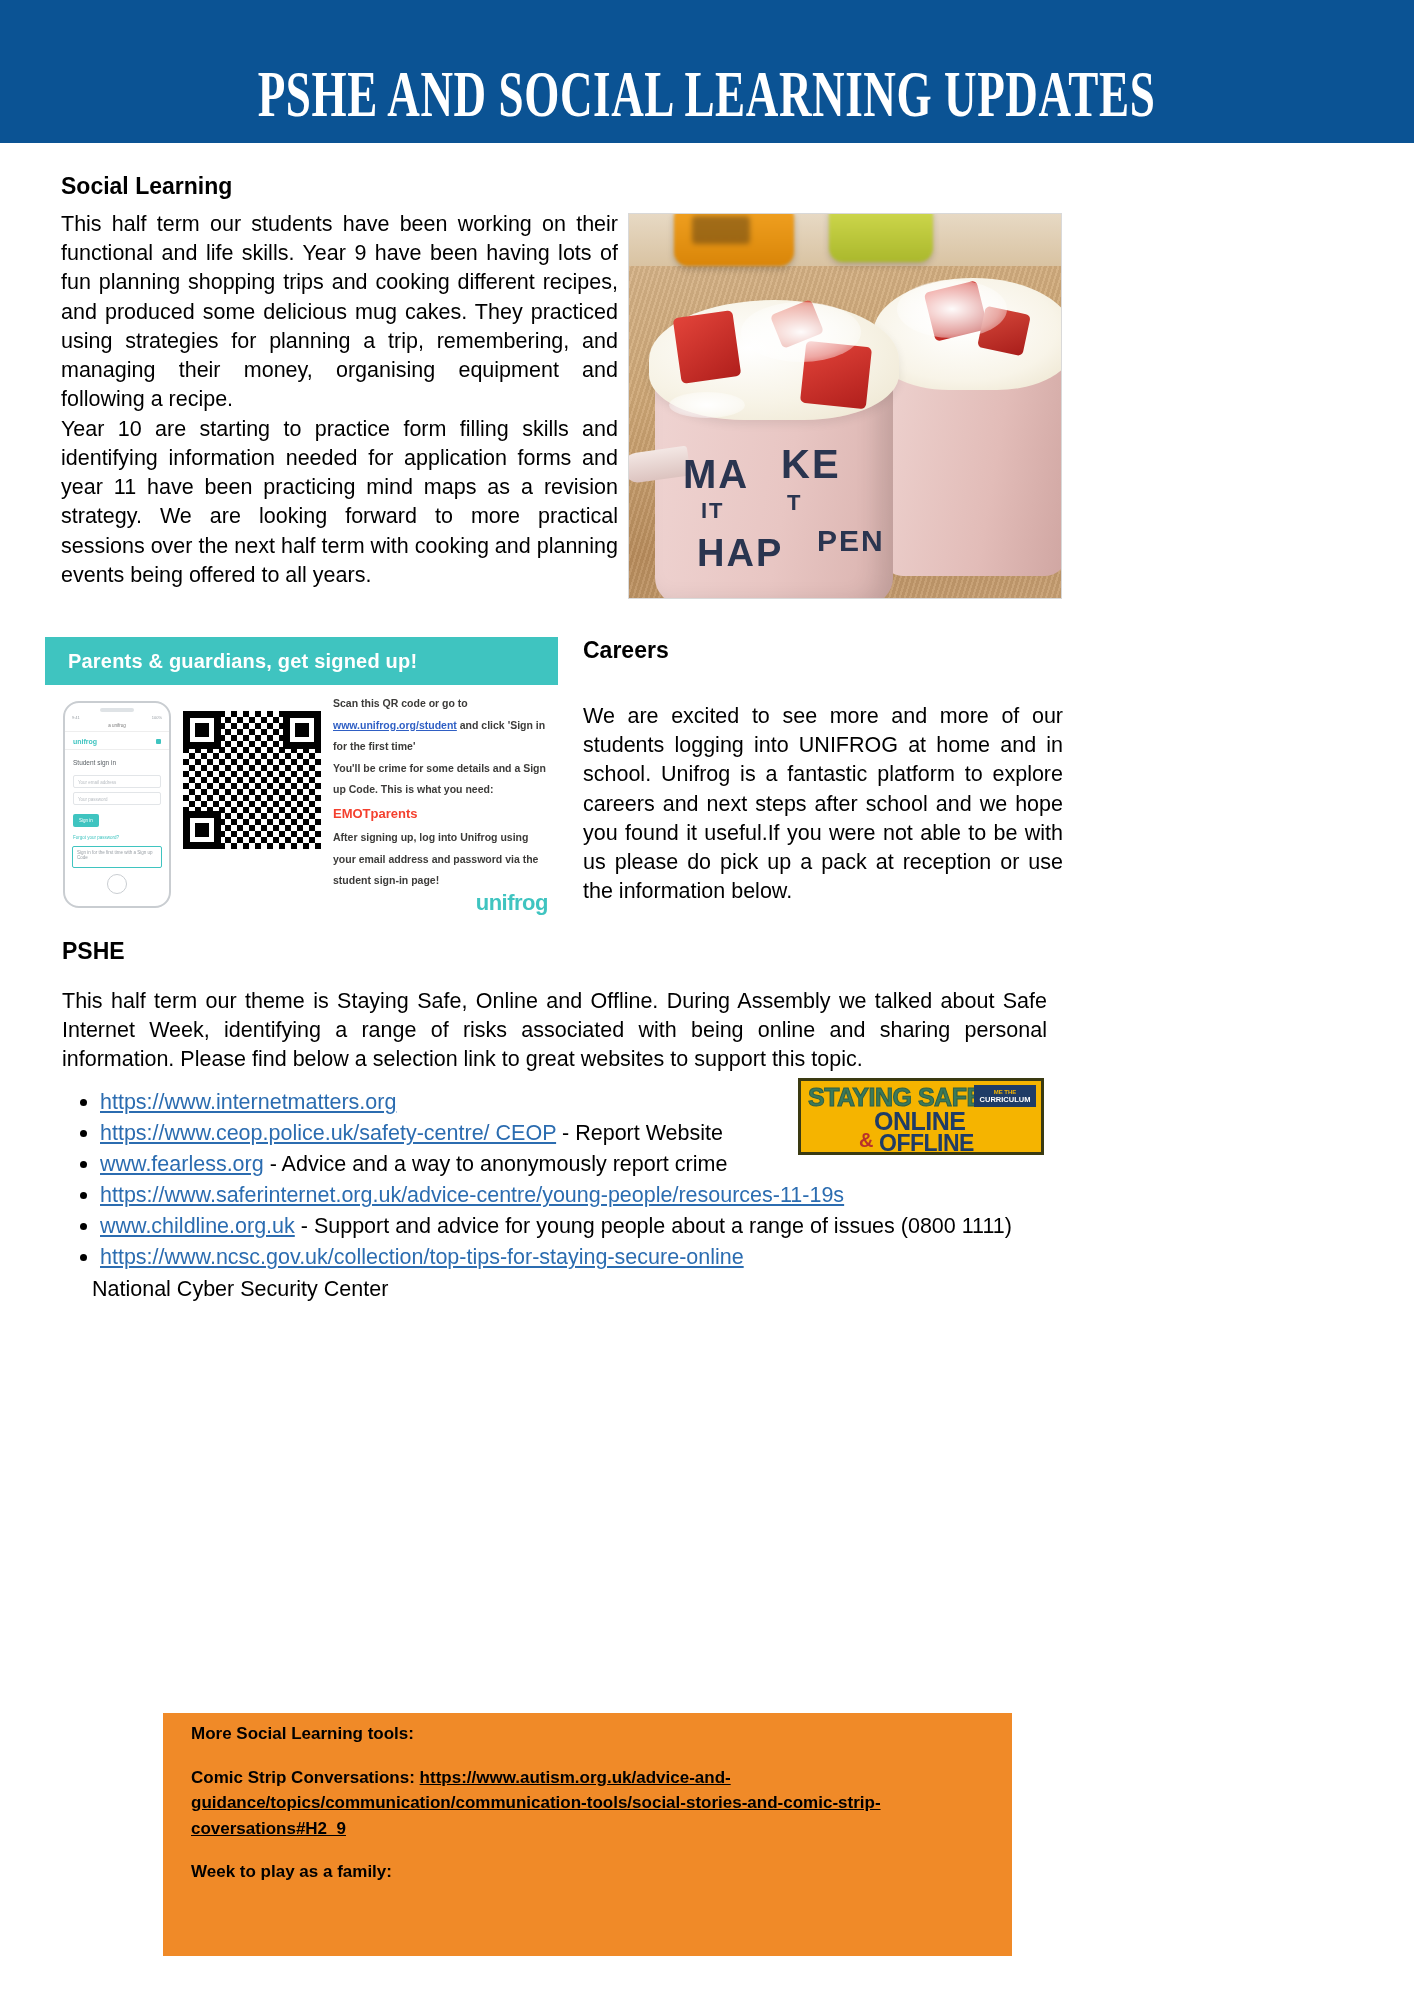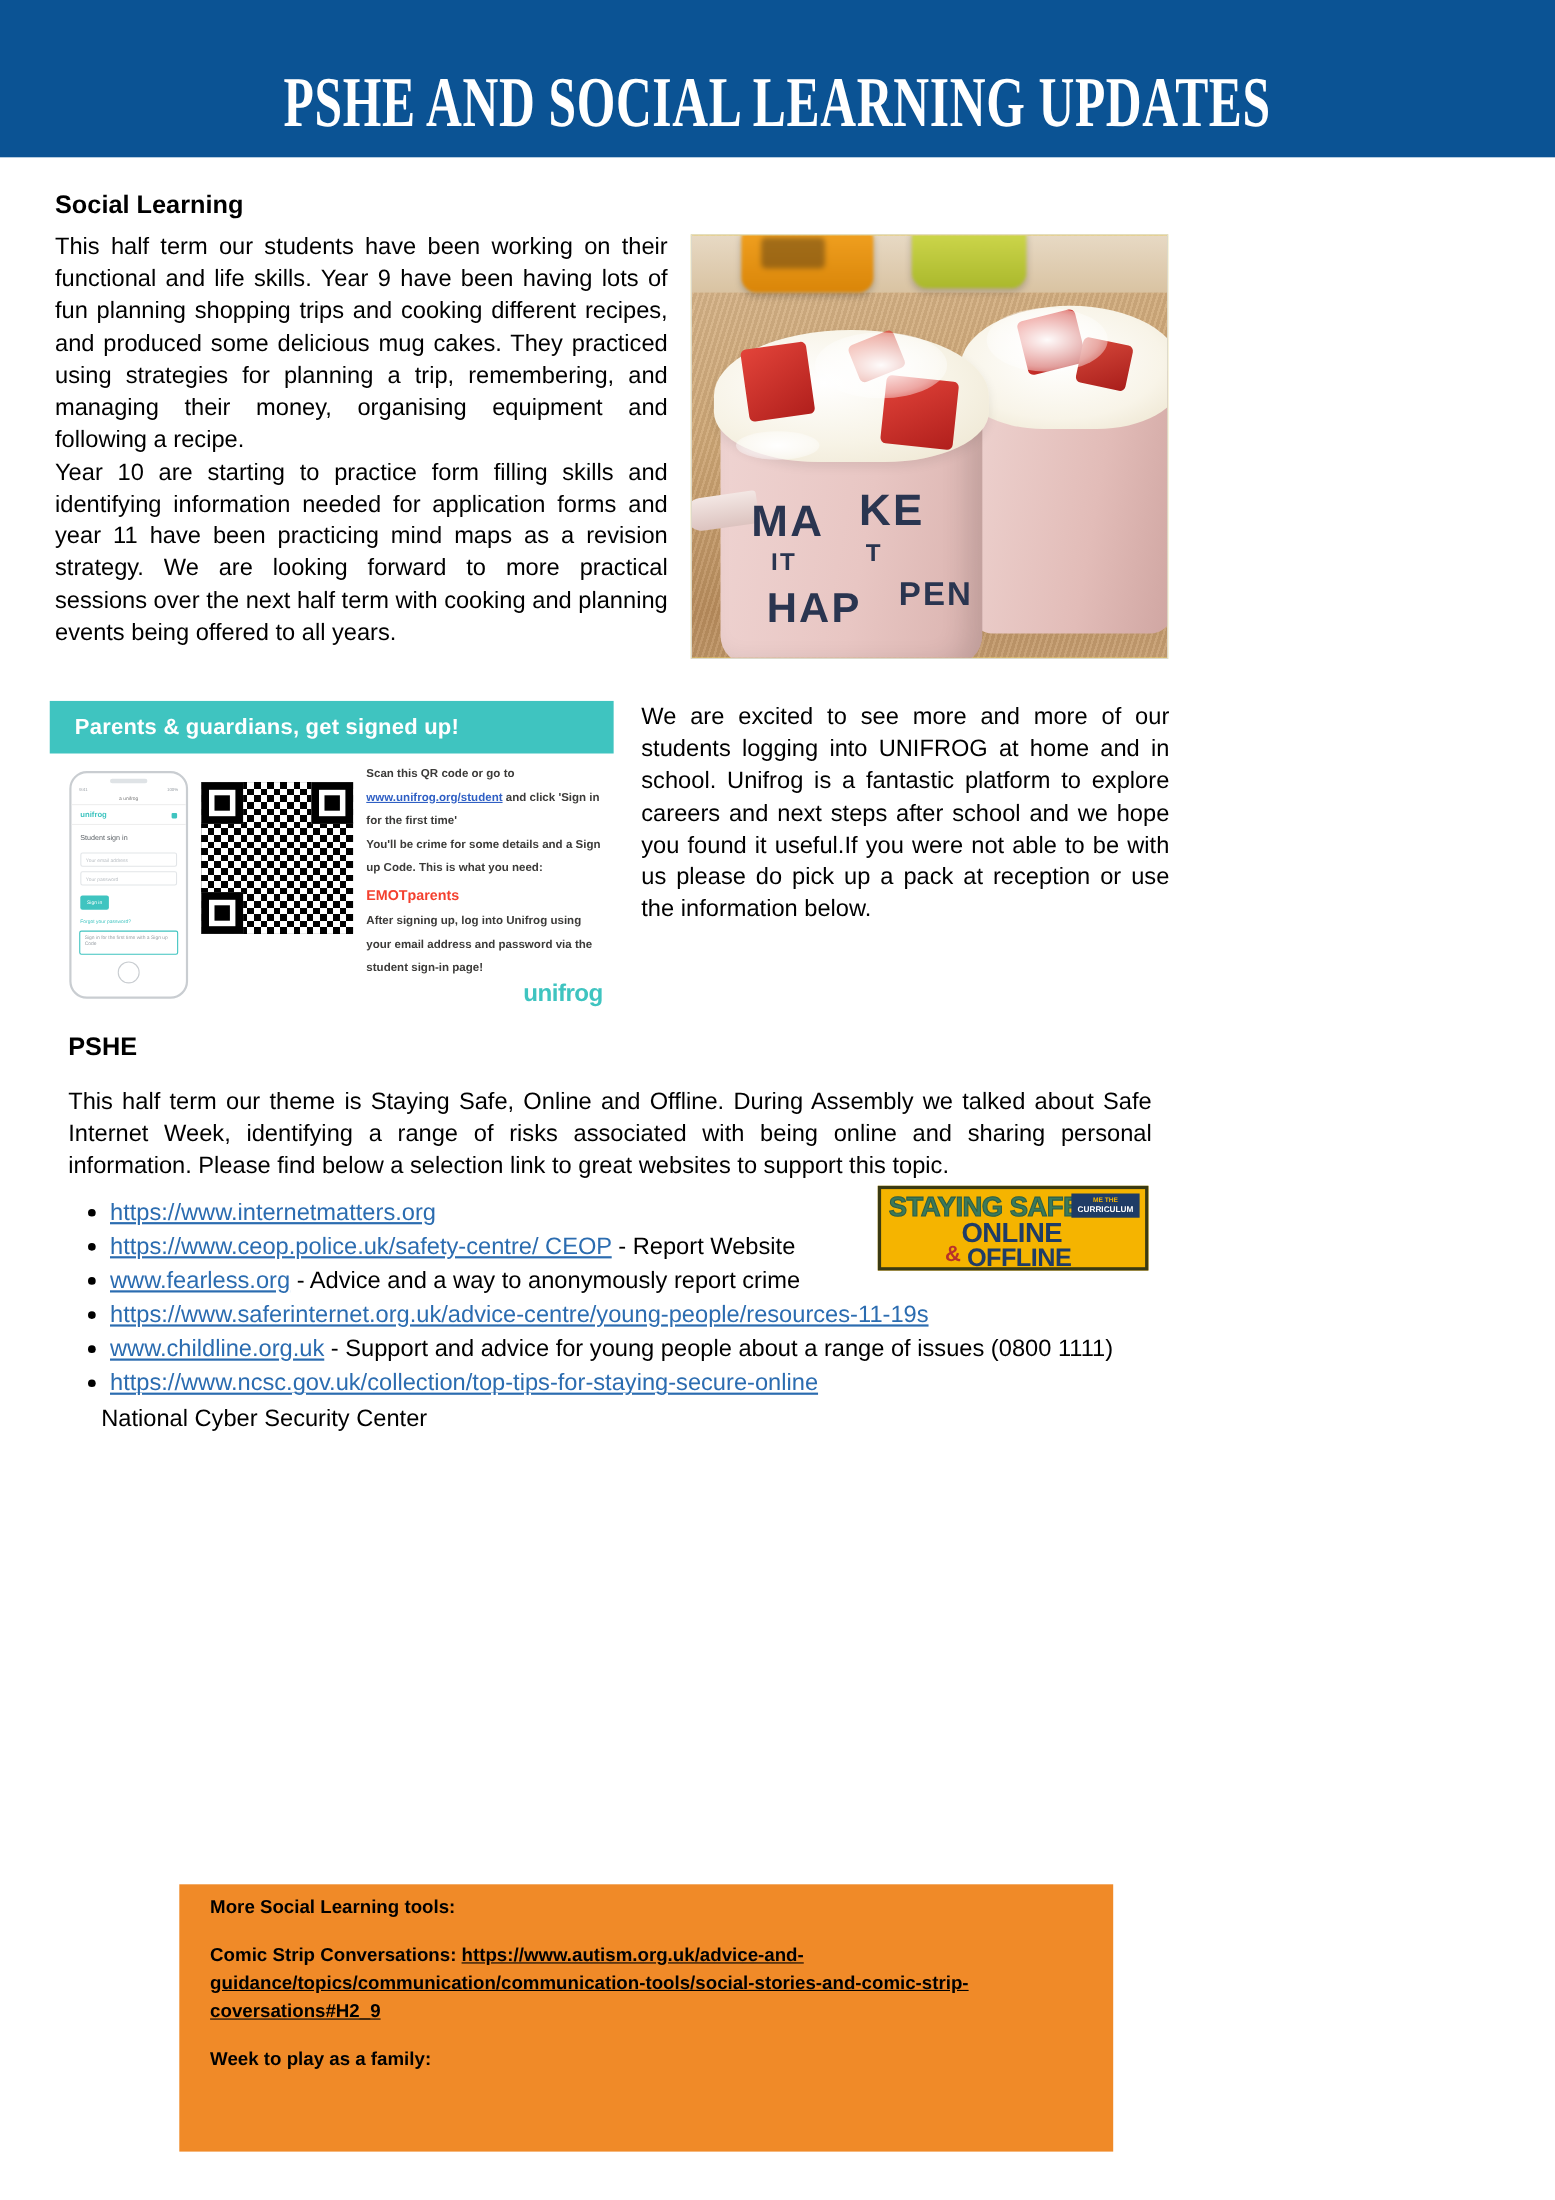--- a/index.html
+++ b/index.html
@@ -53,21 +53,21 @@
     font-size: 21.5px;
     line-height: 1.36;
     text-align: justify;
     margin: 0;
     color: #000;
   }
 
   
   .social-block {
     position: absolute;
-    left: 50px;
+    left: 61px;
     top: 173px;
     width: 557px;
   }
   .social-block .section-heading { margin-bottom: 10px; }
   .social-p2 { margin-top: 0px; }
 
   
   .mug-photo {
     position: absolute;
     left: 628px;
@@ -447,20 +447,21 @@
       <div>After signing up, log into Unifrog using</div>
       <div>your email address and password via the</div>
       <div>student sign-in page!</div>
     </div>
 
     <div class="unifrog-logo">unifrog</div>
   </div>
 </div>
 
 <div class="careers-block">
+  <h2 class="section-heading">Careers</h2>
   <p class="body-text">We are excited to see more and more of our students logging into UNIFROG at home and in school. Unifrog is a fantastic platform to explore careers and next steps after school and we hope you found it useful.If you were not able to be with us please do pick up a pack at reception or use the information below.</p>
 </div>
 
 <div class="pshe-block">
   <h2 class="section-heading">PSHE</h2>
   <p class="body-text">This half term our theme is Staying Safe, Online and Offline. During Assembly we talked about Safe Internet Week, identifying a range of risks associated with being online and sharing personal information. Please find below a selection link to great websites to support this topic.</p>
 </div>
 
 <ul class="links-list">
   <li>

